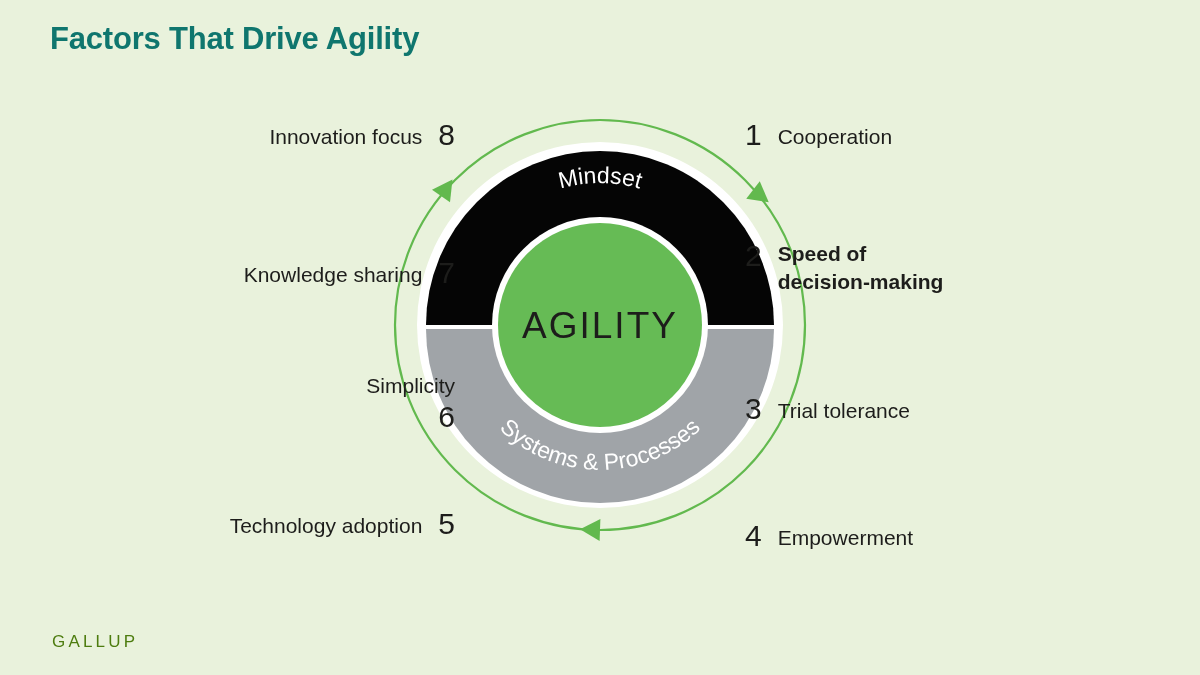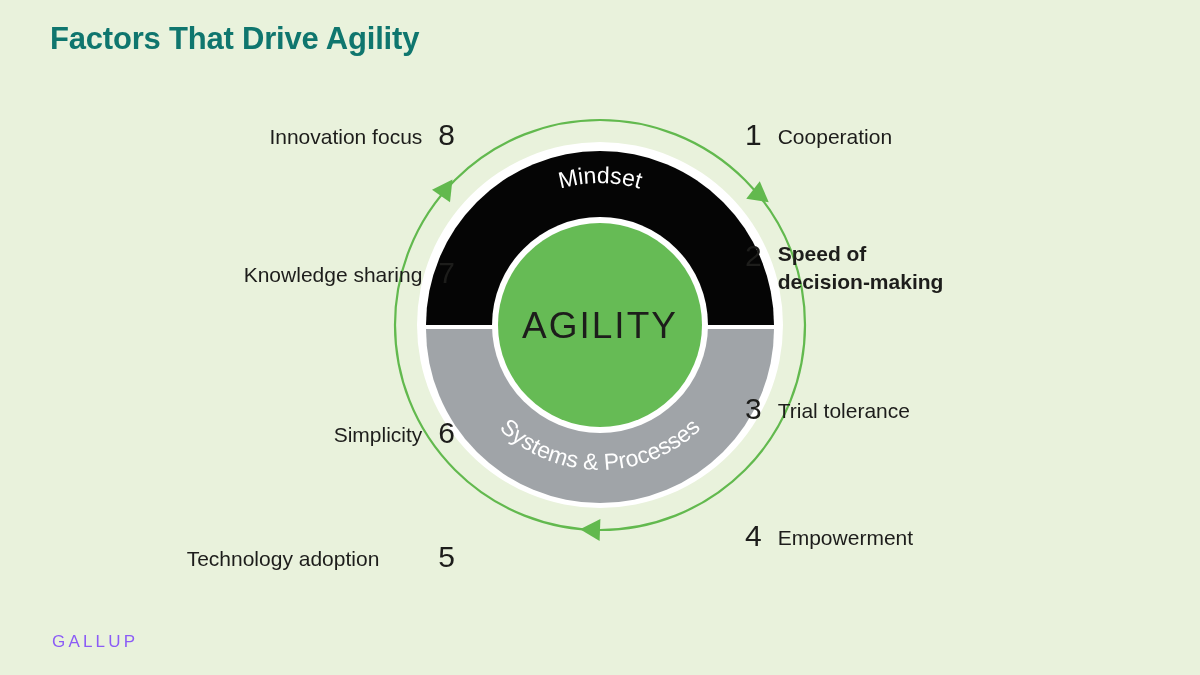--- a/index.html
+++ b/index.html
@@ -64,34 +64,34 @@
   }
   .label.left .num { margin-left: 16px; }
 
   .label.l1 { top: 118px; }
   .label.l2 { top: 240px; }
   .label.l3 { top: 392px; }
   .label.l4 { top: 519px; }
 
   .label.r8 { top: 118px; }
   .label.r7 { top: 256px; }
-  .label.r6 { top: 416px; }
-  .label.r5 { top: 540px; gap: 43px; }
+  .label.r6 { top: 372px; flex-direction: column; }
+  .label.r5 { top: 507px; }
 
   .label.two-line { align-items: flex-start; }
   .label.two-line .num { line-height: 1.0; position: relative; top: 1px; }
   .label.two-line .txt { line-height: 1.35; font-weight: bold; }
 
   .brand {
     position: absolute;
     left: 52px;
     top: 632px;
     font-size: 17px;
     letter-spacing: 3.2px;
-    color: #8b5cf6;
+    color: #4d7c0f;
   }
   .curve-text {
     font-family: "Liberation Sans", sans-serif;
     fill: #ffffff;
   }
   .center-text {
     font-family: "Liberation Sans", sans-serif;
     fill: #1d1d1b;
     font-size: 37px;
     letter-spacing: 2px;

